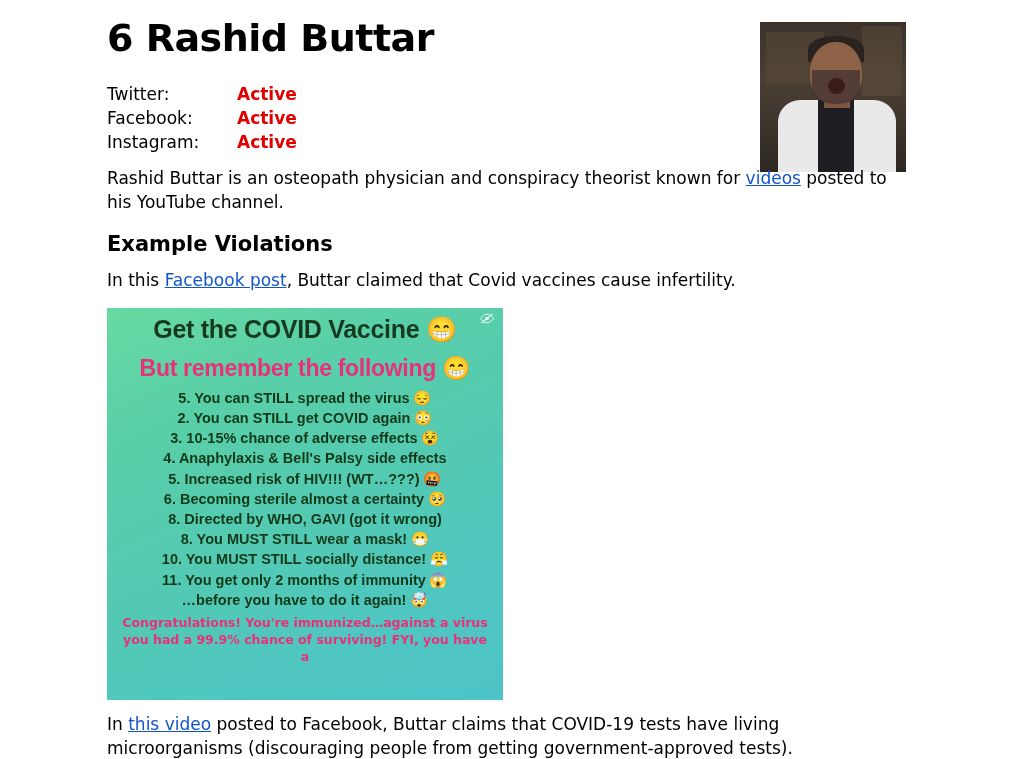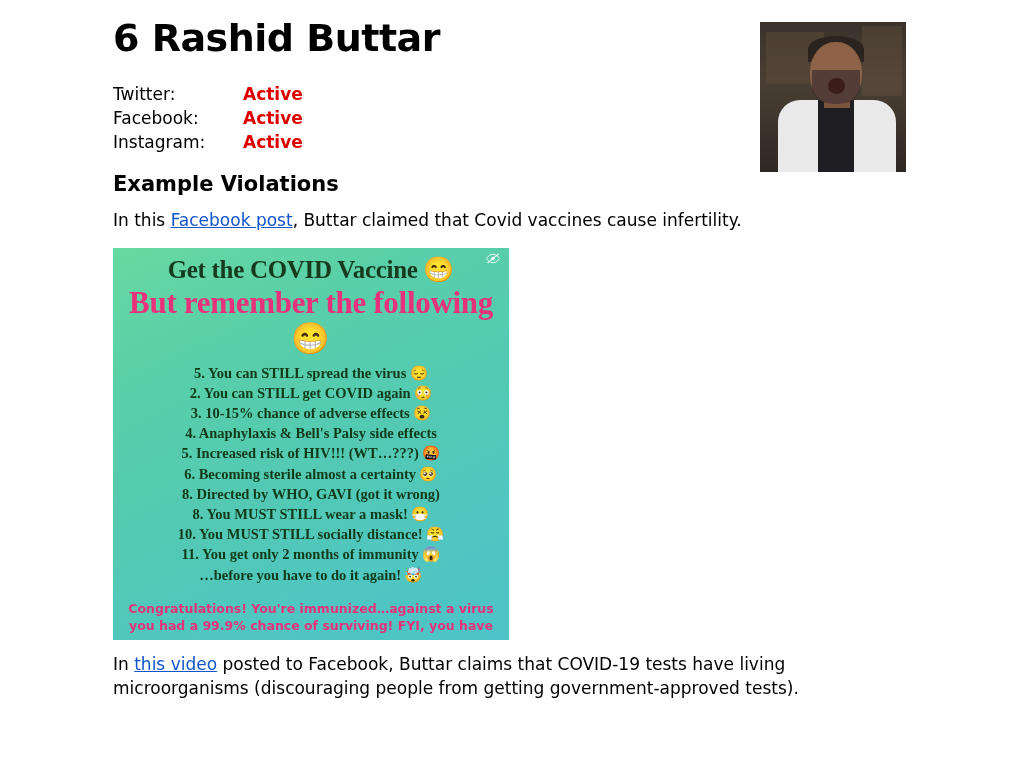--- a/index.html
+++ b/index.html
@@ -15,21 +15,21 @@
     overflow: hidden;
     position: relative;
   }
   .page {
     position: relative;
     width: 1024px;
     height: 759px;
   }
   .content {
     position: absolute;
-    left: 113px;
+    left: 107px;
     top: 18px;
     width: 800px;
   }
   .title {
     font-family: "DejaVu Sans", sans-serif;
     font-size: 38px;
     font-weight: bold;
     letter-spacing: -0.5px;
     line-height: 1.1;
     margin: 0;
@@ -185,49 +185,49 @@
   }
   .post-h1 {
     font-size: 25px;
     font-weight: bold;
     color: #173a1f;
     line-height: 1.1;
     margin: 0;
     letter-spacing: -0.3px;
   }
   .post-h2 {
-    font-size: 31px;
+    font-size: 23px;
     font-weight: bold;
     color: #e8317a;
     line-height: 1.15;
-    margin: 2px 0 6px 0;
+    margin: 12px 0 6px 0;
     letter-spacing: -0.3px;
   }
   .post-list {
     list-style: none;
     margin: 0;
     padding: 0;
   }
   .post-list li {
     font-size: 14.5px;
     font-weight: bold;
     color: #123a18;
     line-height: 20.2px;
     margin: 0;
   }
   .post-tail {
-    margin-top: 15px;
+    margin-top: 4px;
   }
   .post-tail div {
     font-size: 12.5px;
     font-weight: bold;
     color: #e8317a;
     line-height: 17px;
   }
-  .emoji { font-family: Liberation Serif, serif; }
+  .emoji { font-family: Liberation Sans, sans-serif; }
 </style>
 </head>
 <body>
 
 <div class="page">
 
   <div class="portrait">
     <div class="bg-wall"></div>
     <div class="wall-panel"></div>
     <div class="wall-panel2"></div>
@@ -254,20 +254,21 @@
         <td class="status-label">Facebook:</td>
         <td class="status-value">Active</td>
       </tr>
       <tr>
         <td class="status-label">Instagram:</td>
         <td class="status-value">Active</td>
       </tr>
     </tbody>
       </table>
 
+    <p class="para"><span>Rashid Buttar is an osteopath physician and conspiracy theorist known for </span><a class="link" href="#">videos</a><span> posted to his YouTube channel.</span></p>
 
     <p class="subhead">Example Violations</p>
 
     <p class="para"><span>In this </span><a class="link" href="#">Facebook post</a><span>, Buttar claimed that Covid vaccines cause infertility.</span></p>
 
     <div class="post-card">
       <div class="post-eye">
         <svg width="14" height="11" viewBox="0 0 14 11" aria-hidden="true">
           <path d="M7 1.2C3.6 1.2 1.2 4.2 0.6 5.5c0.6 1.3 3 4.3 6.4 4.3s5.8-3 6.4-4.3C12.8 4.2 10.4 1.2 7 1.2z" fill="none" stroke="rgba(255,255,255,0.85)" stroke-width="1"></path>
           <circle cx="7" cy="5.5" r="1.8" fill="rgba(255,255,255,0.85)"></circle>

